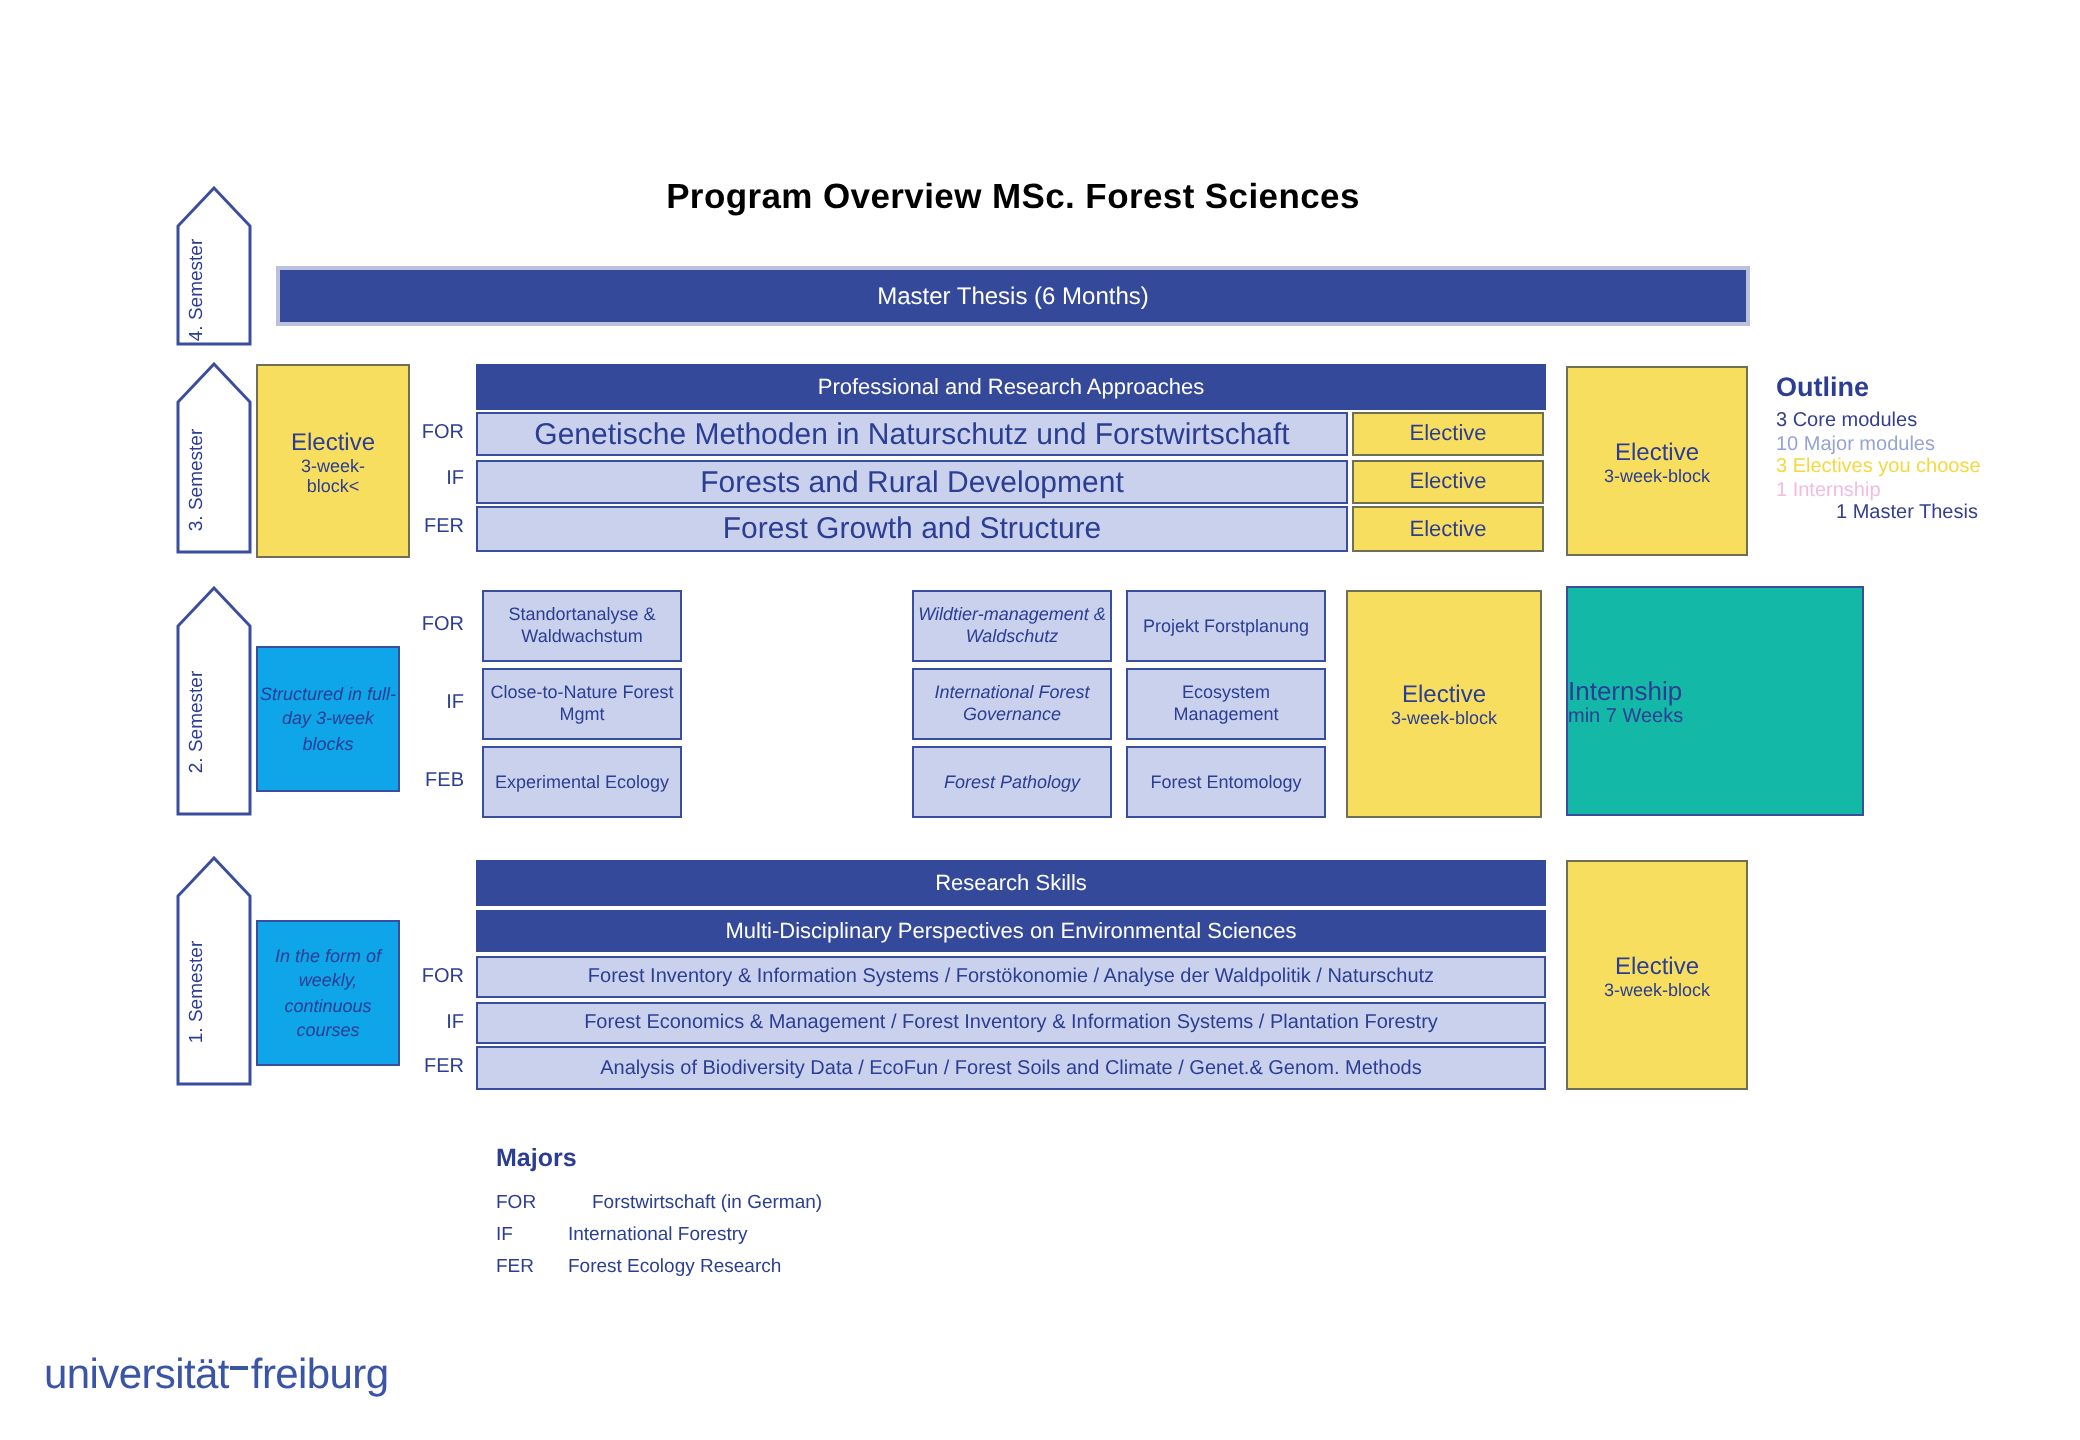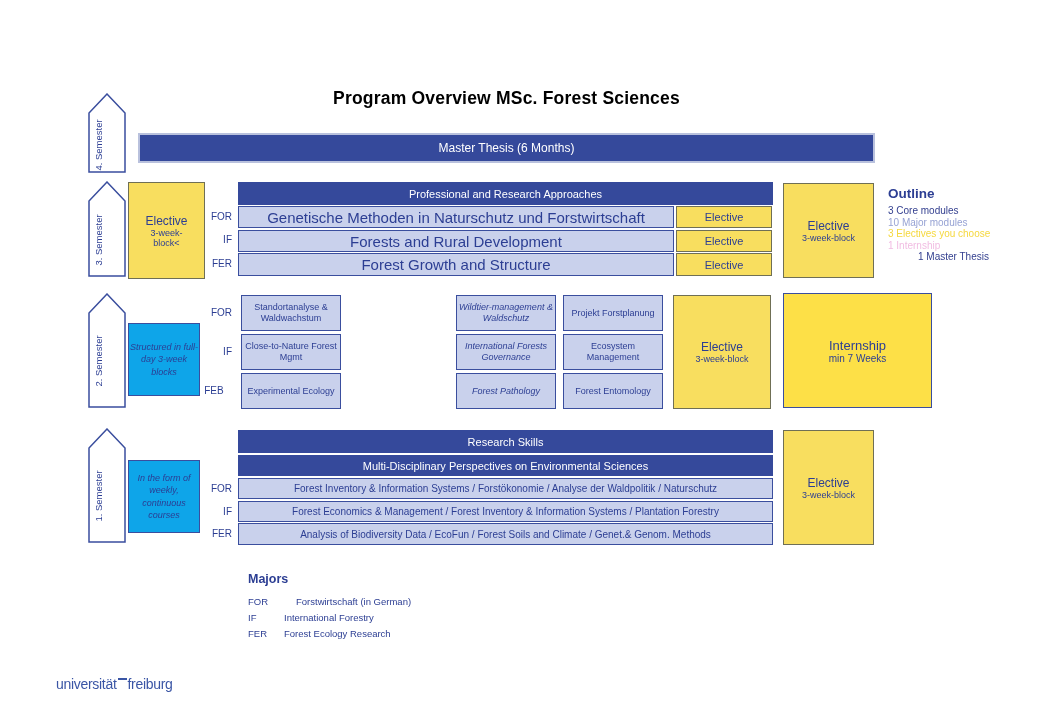--- a/index.html
+++ b/index.html
@@ -25,22 +25,22 @@
   .cell{background:#c9d1ec;border:1px solid #3a4e9e;color:#2c3e93;
         display:flex;align-items:center;justify-content:center;text-align:center;}
   .cell.course{font-size:15px;white-space:nowrap;}
   .cell.course1{font-size:10px;white-space:nowrap;}
   .ycell{background:#f8de5f;border:1px solid #6f6f55;color:#2c3e93;font-size:11px;
          display:flex;align-items:center;justify-content:center;}
   .ybox{background:#f8de5f;border:1px solid #6f6f55;color:#2c3e93;
         display:flex;flex-direction:column;align-items:center;justify-content:center;text-align:center;}
   .ybox .t1{font-size:12px;}
   .ybox .t2{font-size:9px;}
-  .pinkbox{background:#fde047;border:1px solid #3a4e9e;color:#2c3e93;
-        display:flex;flex-direction:column;align-items:center;justify-content:center;text-align:center;}
+  .pinkbox{background:#14b8a6;border:1px solid #3a4e9e;color:#2c3e93;
+        display:flex;flex-direction:column;align-items:flex-start;justify-content:center;text-align:center;}
   .pinkbox .t1{font-size:13px;}
   .pinkbox .t2{font-size:10px;}
 
   .rowlabel{width:36px;text-align:right;font-size:10px;color:#2c3e93;}
 
   .notebox{background:#0ea5e9;border:1px solid #3a4e9e;color:#2c3e93;font-style:italic;font-size:9px;
            display:flex;align-items:center;justify-content:center;text-align:center;line-height:1.35;}
 
   
   .modcol{display:flex;flex-direction:column;gap:3px;}
@@ -54,21 +54,21 @@
   .ol-elect{color:#f5d83f;}
   .ol-intern{color:#f1bce2;}
   .ol-thesis{color:#333f8f;margin-left:30px;}
 
   
   #majors-title{left:248px;top:572px;font-size:12.5px;font-weight:bold;color:#2c3e93;}
   .major-abbr{font-size:9.5px;color:#2c3e93;}
   .major-name{font-size:9.5px;color:#2c3e93;}
 
   
-  #logo{left:56px;top:676px;font-size:14px;color:#3a55a5;letter-spacing:-0.3px;text-align:center;}
+  #logo{left:22px;top:676px;font-size:21px;color:#3a55a5;letter-spacing:-0.3px;text-align:center;}
   #logo .dash{display:inline-block;width:9px;height:2.5px;background:#3a55a5;vertical-align:9px;margin:0 1px;}
 </style>
 </head>
 <body>
 
 <div id="page">
 
   <div id="title" class="abs">Program Overview MSc. Forest Sciences</div>
 
   <div class="abs bigbar">
@@ -134,30 +134,30 @@
     <div class="ol-major">10 Major modules</div>
     <div class="ol-elect">3 Electives you choose</div>
     <div class="ol-intern">1 Internship</div>
     <div class="ol-thesis">1 Master Thesis</div>
   </div>
 
   <div class="abs notebox" style="left:128px;top:323px;width:70px;height:71px;">Structured in full-day 3-week blocks</div>
 
   <div class="abs rowlabel" style="left:196px;top:307px;">FOR</div>
   <div class="abs rowlabel" style="left:196px;top:346px;">IF</div>
-  <div class="abs rowlabel" style="left:196px;top:385px;text-align:center;">FEB</div>
+  <div class="abs rowlabel" style="left:196px;top:385px;">FEB</div>
 
   <div class="abs modcol" style="left:241px;top:295px;width:100px;">
     <div class="cell">Standortanalyse &amp; Waldwachstum</div>
     <div class="cell">Close-to-Nature Forest Mgmt</div>
     <div class="cell">Experimental Ecology</div>
   </div>
   <div class="abs modcol" style="left:456px;top:295px;width:100px;font-style:italic;">
     <div class="cell">Wildtier-management &amp; Waldschutz</div>
-    <div class="cell">International Forests Governance</div>
+    <div class="cell">International Forest Governance</div>
     <div class="cell">Forest Pathology</div>
   </div>
   <div class="abs modcol" style="left:563px;top:295px;width:100px;">
     <div class="cell">Projekt Forstplanung</div>
     <div class="cell">Ecosystem Management</div>
     <div class="cell">Forest Entomology</div>
   </div>
 
   <div class="abs ybox" style="left:673px;top:295px;width:96px;height:112px;">
     <span class="t1">Elective</span>

